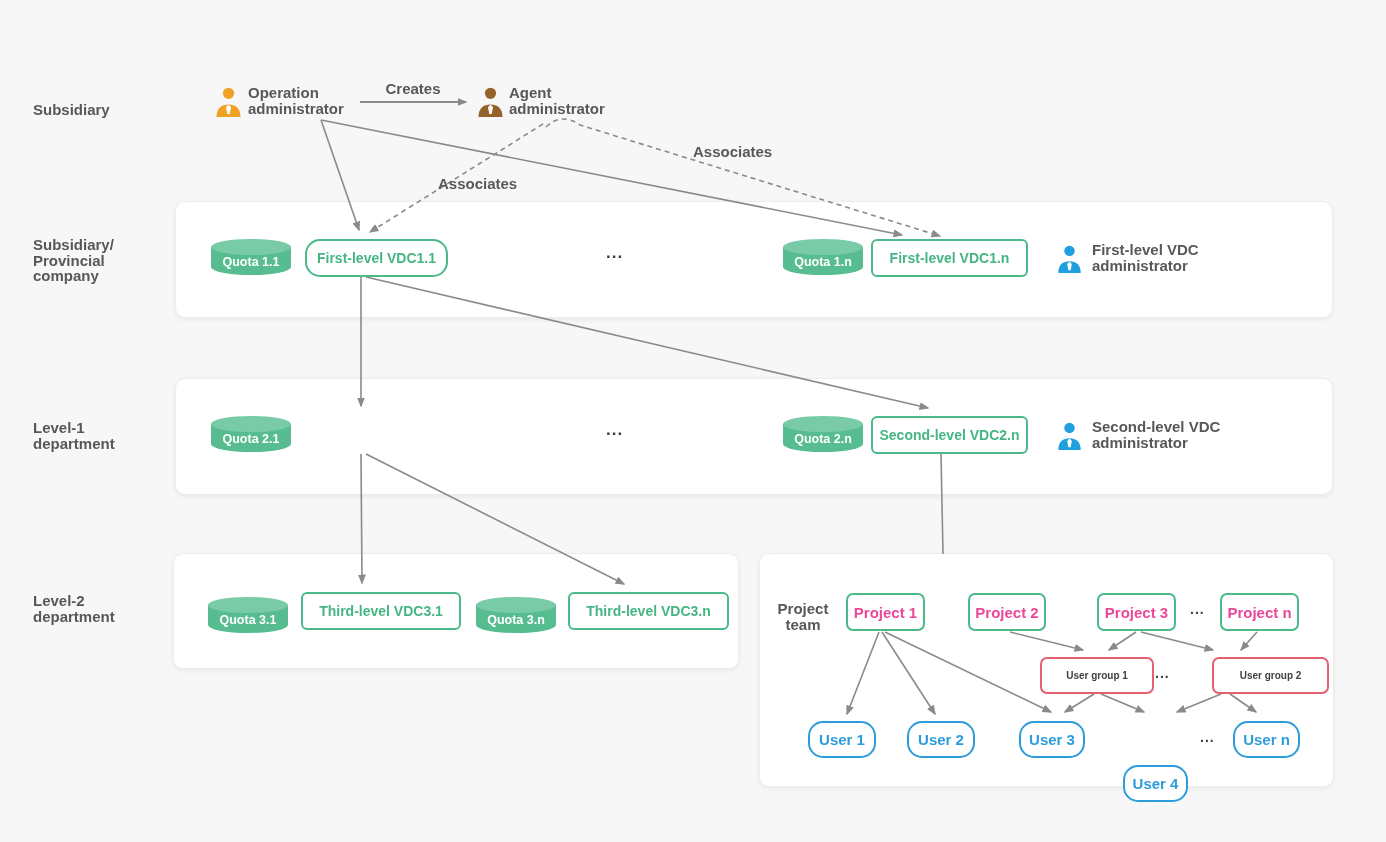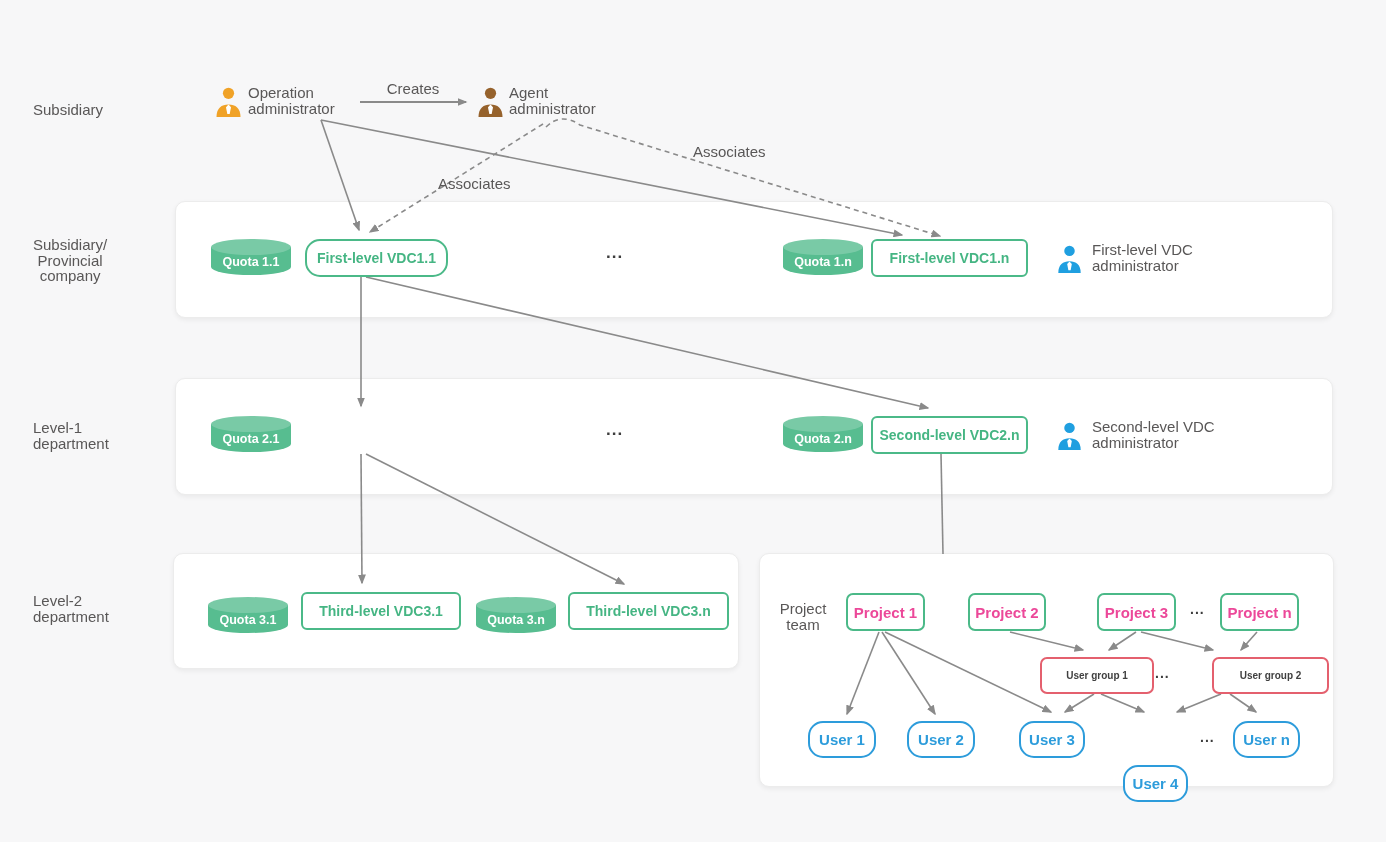--- a/index.html
+++ b/index.html
@@ -1,21 +1,21 @@
 <!DOCTYPE html>
 <html><head>
 <meta charset="utf-8">
 <style>
   html,body{margin:0;padding:0;}
   body{font-family:"Liberation Sans","DejaVu Sans",sans-serif;}
   .stage{position:relative;width:1386px;height:842px;background:#f7f7f8;overflow:hidden;}
   .container{position:absolute;background:#ffffff;border:1px solid #ececec;border-radius:10px;
              box-shadow:0 2px 5px rgba(0,0,0,0.06);z-index:1;}
   .overlay{position:absolute;left:0;top:0;z-index:2;pointer-events:none;}
-  .llabel{position:absolute;color:#595757;font-weight:normal;font-size:15px;line-height:15.5px;z-index:3;}
+  .llabel{position:absolute;color:#595757;font-weight:bold;font-size:15px;line-height:15.5px;z-index:3;}
   .centered{text-align:center;}
   .box{position:absolute;background:#fff;border-radius:6px;box-sizing:border-box;display:flex;
        align-items:center;justify-content:center;font-weight:bold;white-space:nowrap;z-index:3;}
   .vdc-box{border:2.5px solid #4bb988;color:#45b583;font-size:14px;}
   .proj-box{border:2.5px solid #4bb988;color:#ec4899;font-size:15px;border-radius:7px;}
   .group-box{border:2.5px solid #e4606e;color:#404040;font-size:10px;border-radius:7px;}
   .user-box{border:2.5px solid #2d9cdb;color:#2d9cdb;font-size:15px;border-radius:15px;}
   .dots{position:absolute;color:#3d3d3d;font-weight:bold;font-size:17px;letter-spacing:1px;z-index:3;}
   .icon{position:absolute;z-index:3;}
   .cyl{position:absolute;z-index:3;}
@@ -58,21 +58,21 @@
       <line x1="1094" y1="694" x2="1065" y2="712" marker-end="url(#arw)"></line>
       <line x1="1101" y1="694" x2="1144" y2="712" marker-end="url(#arw)"></line>
       <line x1="1221" y1="694" x2="1177" y2="712" marker-end="url(#arw)"></line>
       <line x1="1230" y1="694" x2="1256" y2="712" marker-end="url(#arw)"></line>
     </g>
   </svg>
 
   <div class="llabel" style="left:33px;top:102px;">
     <div>Subsidiary</div>
   </div>
-  <div class="llabel" style="left:33px;top:237px;text-align:center;">
+  <div class="llabel" style="left:33px;top:237px;">
     <div>Subsidiary/</div>
     <div>Provincial</div>
     <div>company</div>
   </div>
   <div class="llabel" style="left:33px;top:420px;">
     <div>Level-1</div>
     <div>department</div>
   </div>
   <div class="llabel" style="left:33px;top:593px;">
     <div>Level-2</div>

